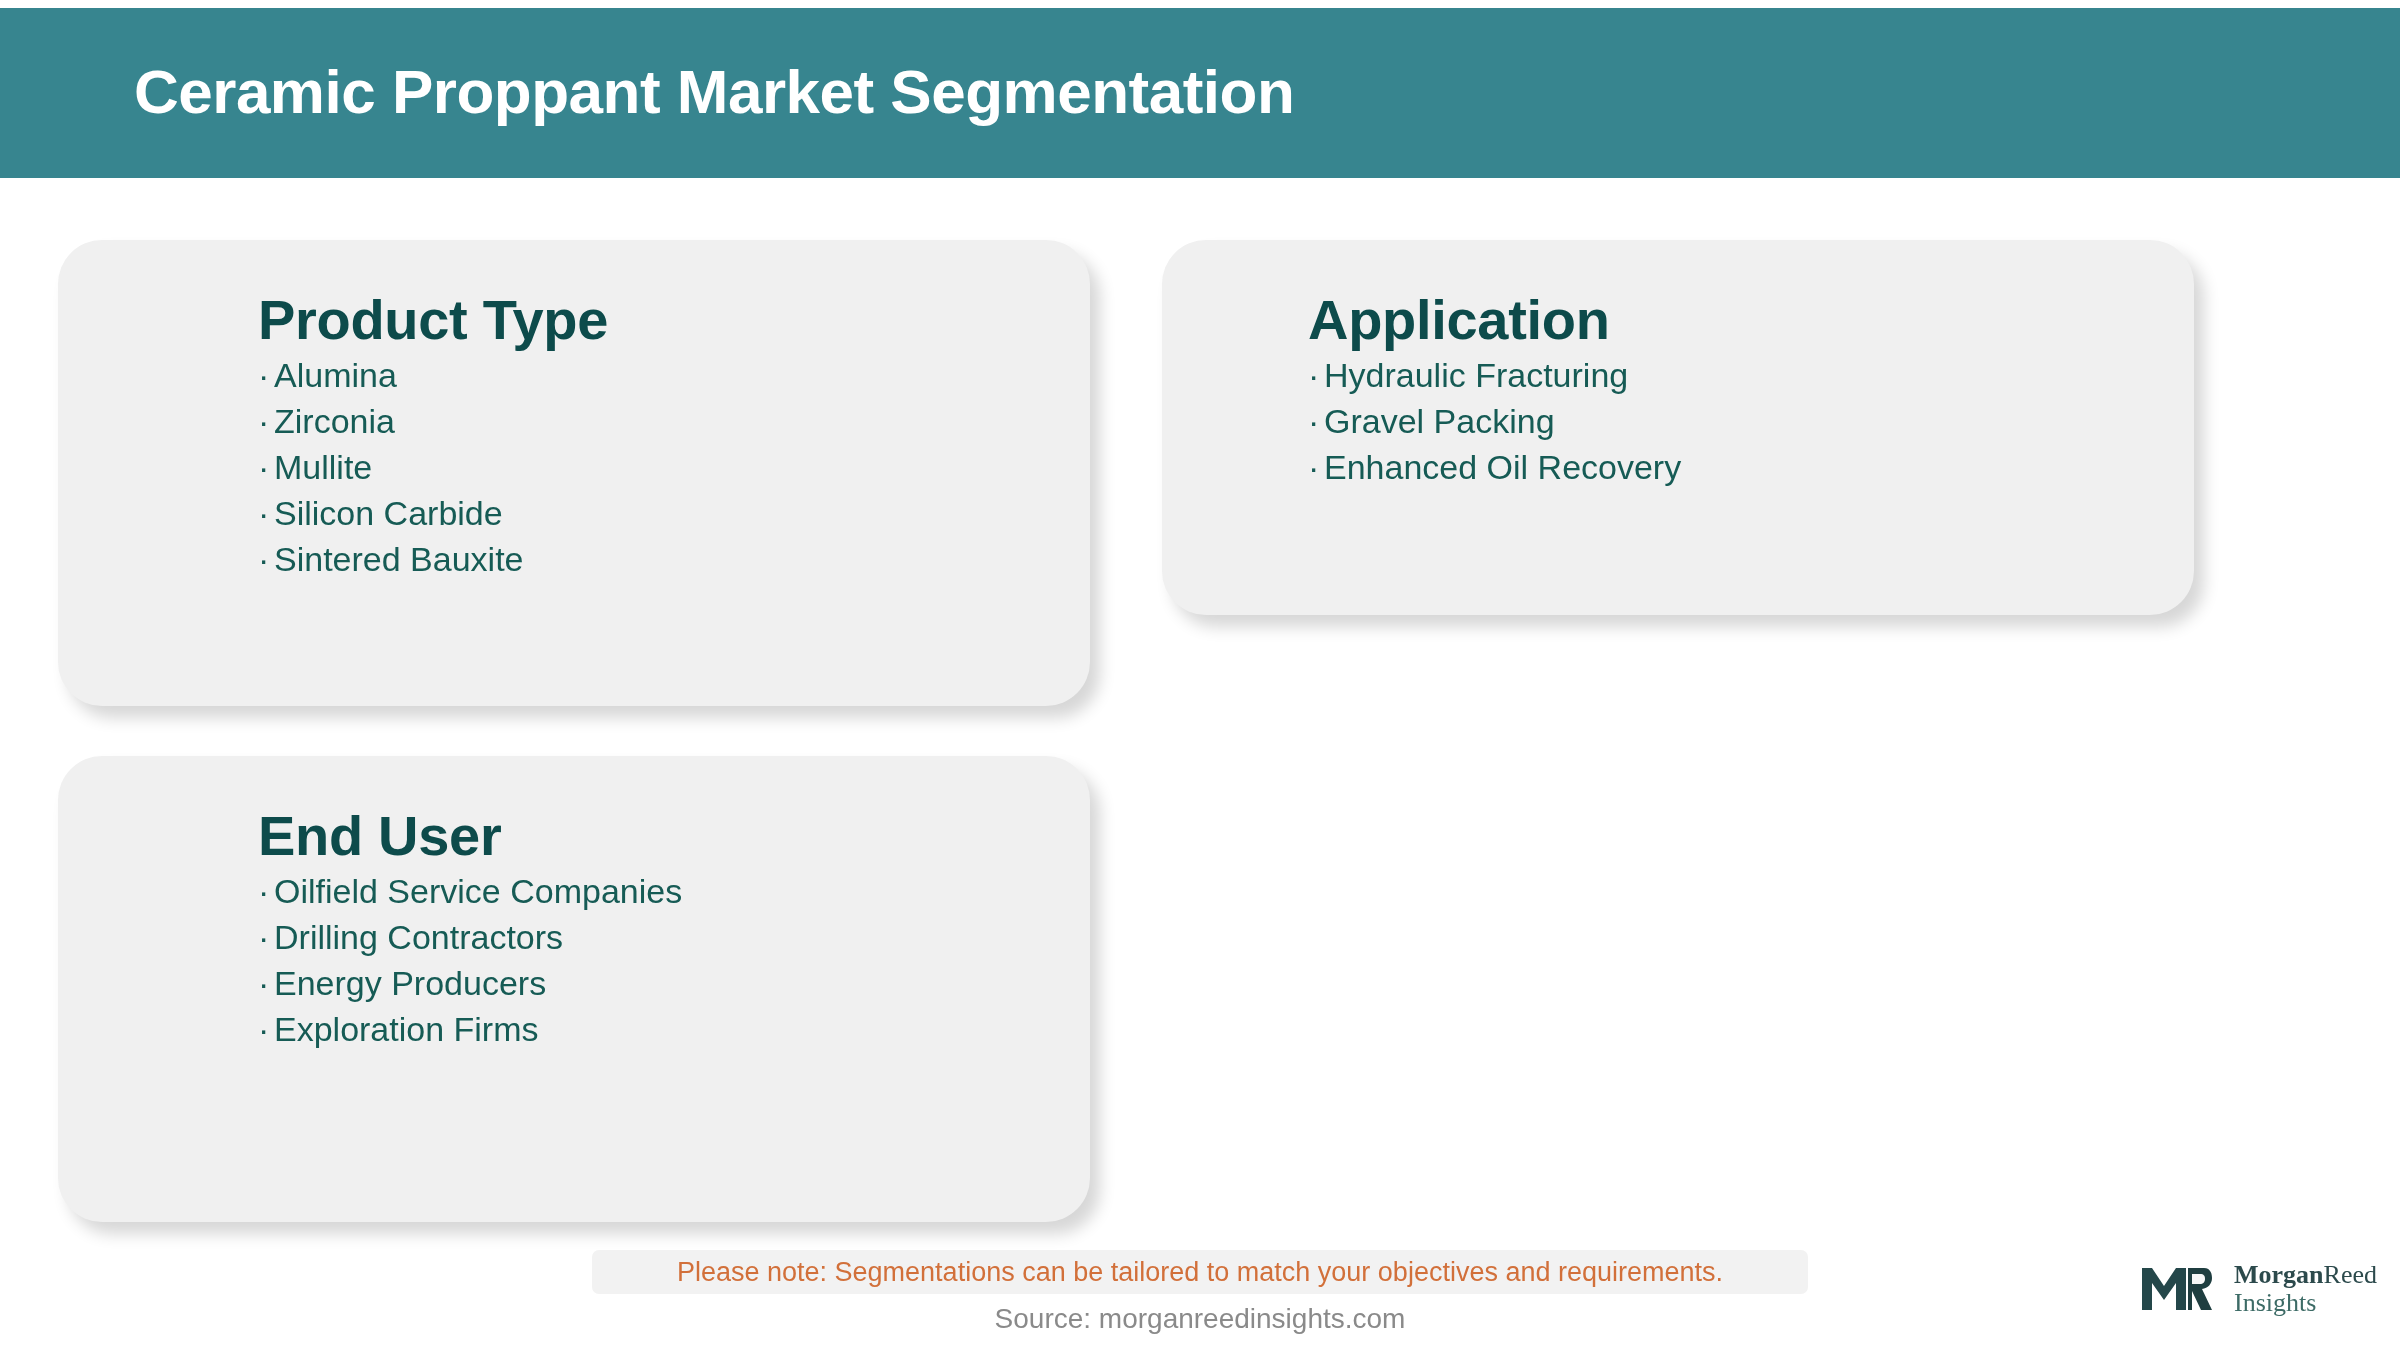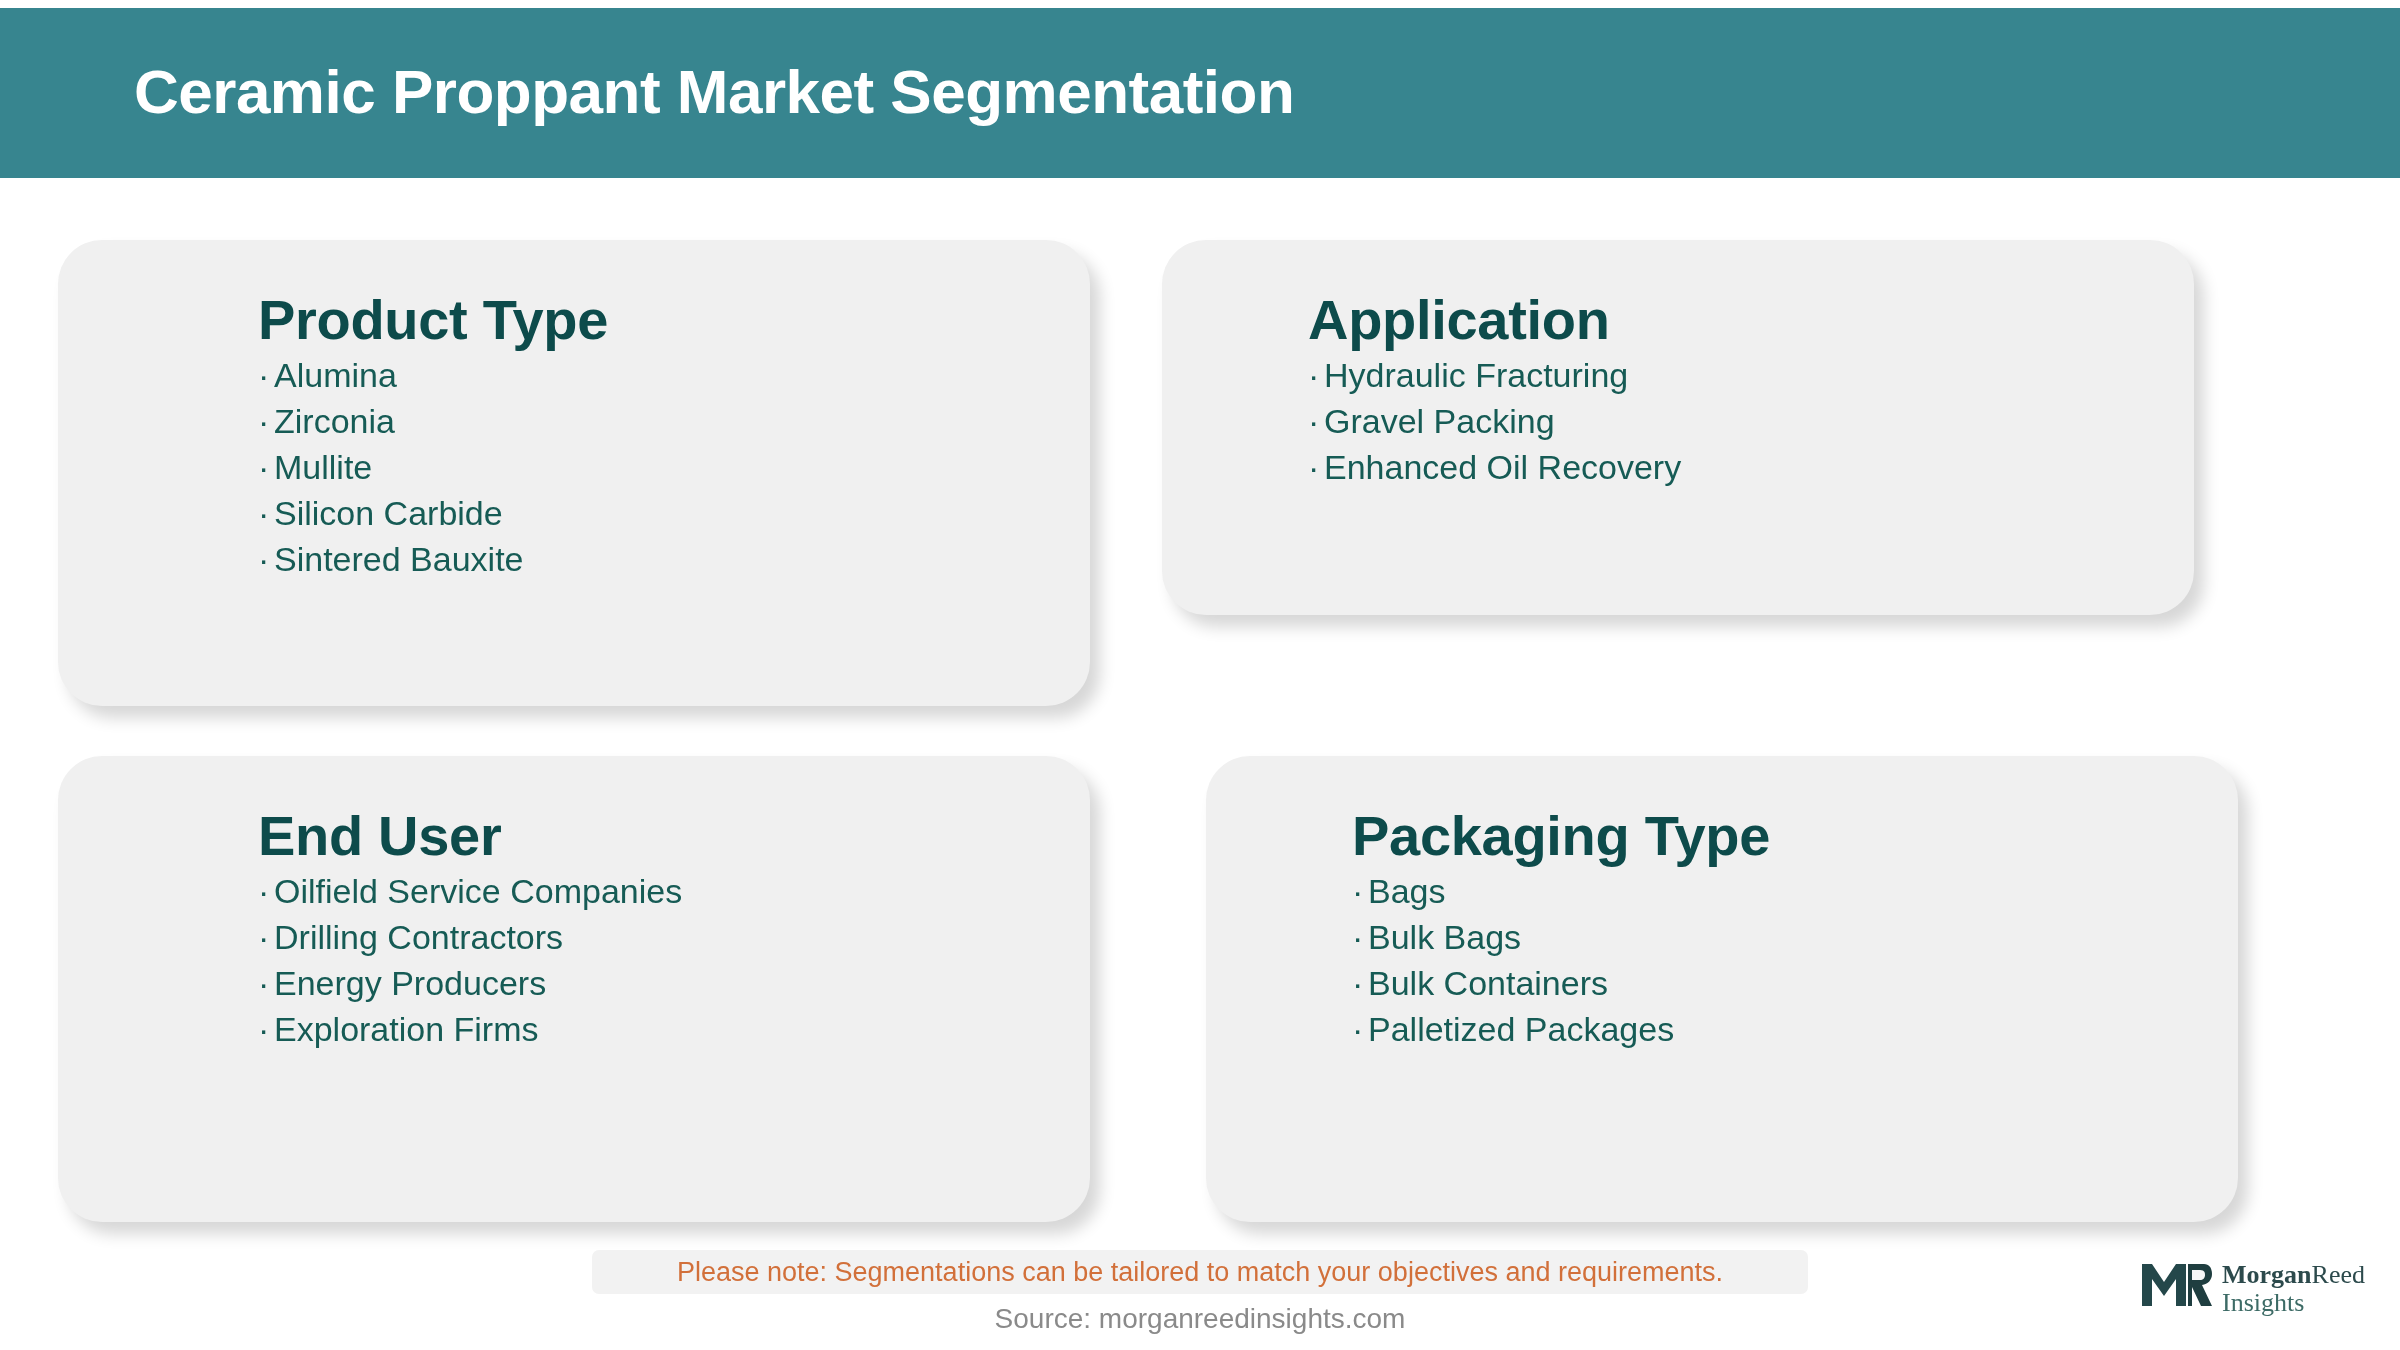--- a/index.html
+++ b/index.html
@@ -124,22 +124,22 @@
     color: #8a8a8a;
     line-height: 38px;
   }
 
   
   .logo {
     position: absolute;
     left: 2140px;
     top: 1262px;
     display: flex;
-    align-items: flex-start;
-    gap: 10px;
+    align-items: center;
+    gap: 22px;
   }
   .logo-mark { display: block; }
   .logo-words {
     display: flex;
     flex-direction: column;
     justify-content: center;
     font-family: "Liberation Serif", "DejaVu Serif", serif;
     line-height: 1.0;
   }
   .logo-line-1 {
@@ -193,31 +193,20 @@
       <div class="card-title">End User</div>
       <ul class="card-list">
         <li><span class="bullet-dot">·</span><span>Oilfield Service Companies</span></li>
         <li><span class="bullet-dot">·</span><span>Drilling Contractors</span></li>
         <li><span class="bullet-dot">·</span><span>Energy Producers</span></li>
         <li><span class="bullet-dot">·</span><span>Exploration Firms</span></li>
       </ul>
     </div>
   </div>
 
-  <div class="card card-4">
-    <div class="card-inner">
-      <div class="card-title">Packaging Type</div>
-      <ul class="card-list">
-        <li><span class="bullet-dot">·</span><span>Bags</span></li>
-        <li><span class="bullet-dot">·</span><span>Bulk Bags</span></li>
-        <li><span class="bullet-dot">·</span><span>Bulk Containers</span></li>
-        <li><span class="bullet-dot">·</span><span>Palletized Packages</span></li>
-      </ul>
-    </div>
-  </div>
 
 </div>
 
 <div class="note-pill">
   <span class="note-text">Please note: Segmentations can be tailored to match your objectives and requirements.</span>
 </div>
 
 <div class="source-line">Source: morganreedinsights.com</div>
 
 <div class="logo">

